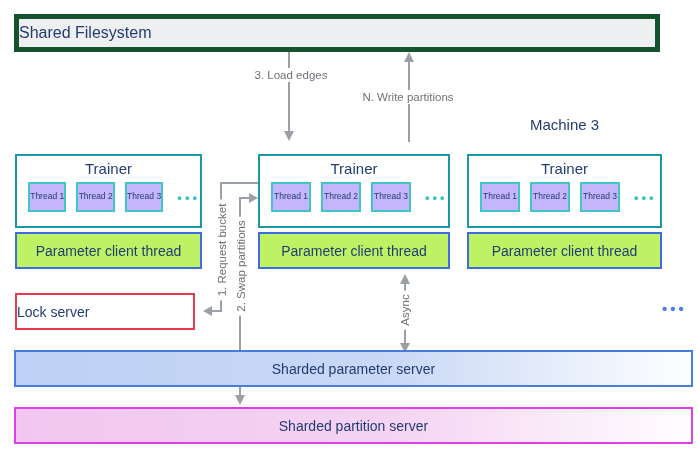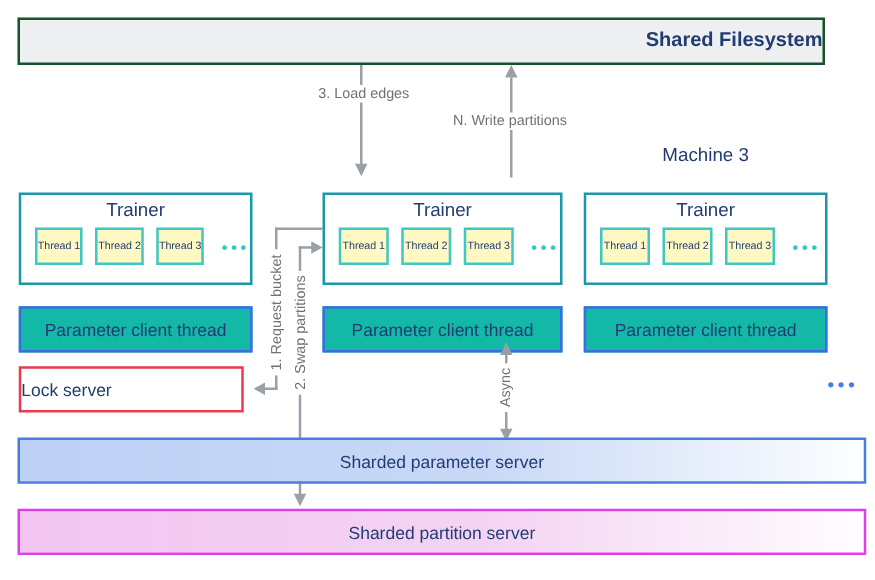--- a/index.html
+++ b/index.html
@@ -1,42 +1,42 @@
 <!DOCTYPE html>
 <html><head>
 <meta charset="utf-8">
 <style>
   html,body{margin:0;padding:0;background:#ffffff;}
   body{font-family:"Liberation Sans","DejaVu Sans",sans-serif;}
   .stage{position:relative;width:700px;height:464px;background:#ffffff;overflow:hidden;}
 
   
   .fs-box{position:absolute;left:14px;top:14px;width:646px;height:38px;
-    background:#edeff1;border:2px solid #14532d;box-sizing:border-box;
-    display:flex;align-items:center;justify-content:flex-end;
-    color:#223c72;font-size:16px;font-weight:700;}
+    background:#edeff1;border:5px solid #14532d;box-sizing:border-box;
+    display:flex;align-items:center;justify-content:flex-start;
+    color:#223c72;font-size:16px;font-weight:400;}
 
   
   .machine-label{position:absolute;top:116px;height:18px;text-align:center;
     color:#223c72;font-size:15px;}
   .m1{left:15px;width:187px;} .m2{left:258px;width:192px;} .m3{left:467px;width:195px;}
 
   
   .trainer{position:absolute;top:154px;height:74px;border:2px solid #1a98a8;
     box-sizing:border-box;background:#ffffff;}
   .trainer-title{margin-top:4px;text-align:center;color:#223c72;font-size:15px;}
   .thread-row{display:flex;align-items:center;gap:10px;padding-left:11px;margin-top:5px;}
   .thread{width:40px;height:30px;border:2px solid #3fc6c6;box-sizing:border-box;
     display:flex;align-items:center;justify-content:center;text-align:center;
-    color:#223c72;font-size:8.5px;line-height:1.15;background:#fef9c3;}
+    color:#223c72;font-size:8.5px;line-height:1.15;background:#c4b5fd;}
   .teal-dots{color:#35c8c4;font-size:13px;font-weight:bold;letter-spacing:3px;margin-left:4px;}
 
   
-  .pct{position:absolute;top:245px;height:37px;border:2px solid #3d6de2;
-    box-sizing:border-box;background:#14b8a6;display:flex;align-items:center;
+  .pct{position:absolute;top:232px;height:37px;border:2px solid #3d6de2;
+    box-sizing:border-box;background:#bef264;display:flex;align-items:center;
     justify-content:center;color:#223c72;font-size:14px;}
 
   
   .lock{position:absolute;left:15px;top:293px;width:180px;height:37px;
     border:2px solid #ea3850;box-sizing:border-box;background:#ffffff;
     display:flex;align-items:center;justify-content:flex-start;color:#223c72;font-size:14px;}
 
   
   .band{position:absolute;left:14px;width:679px;height:37px;box-sizing:border-box;
     display:flex;align-items:center;justify-content:center;color:#223c72;font-size:14px;}

